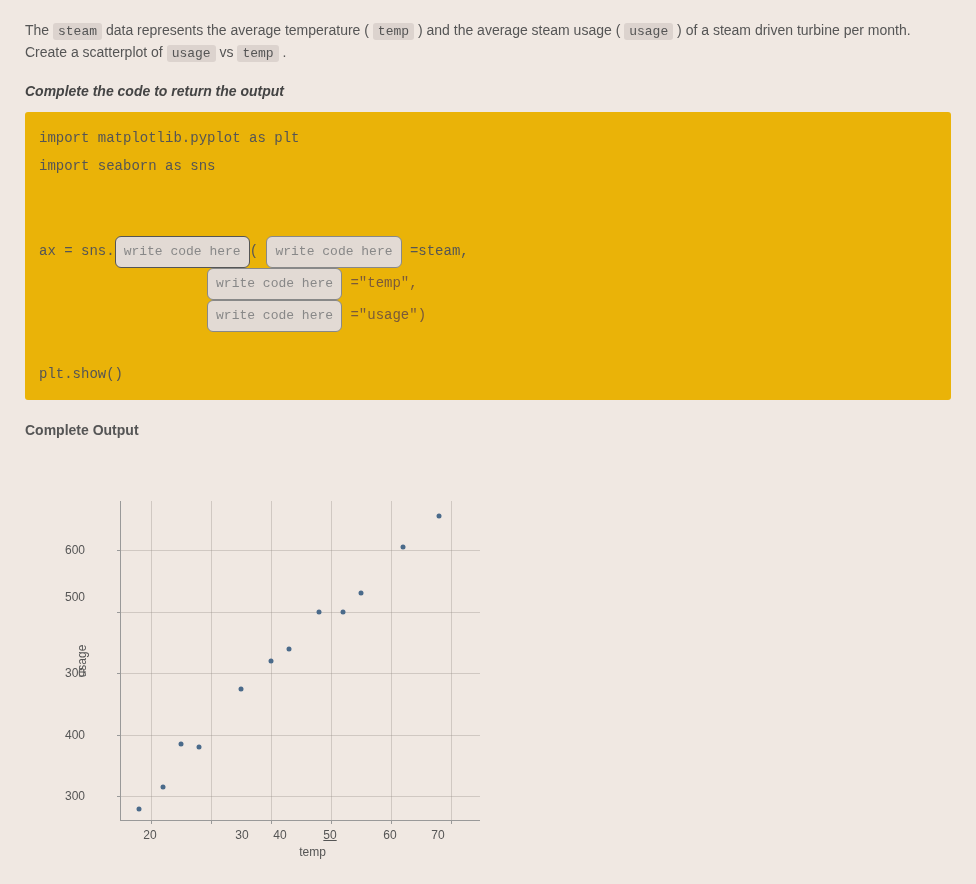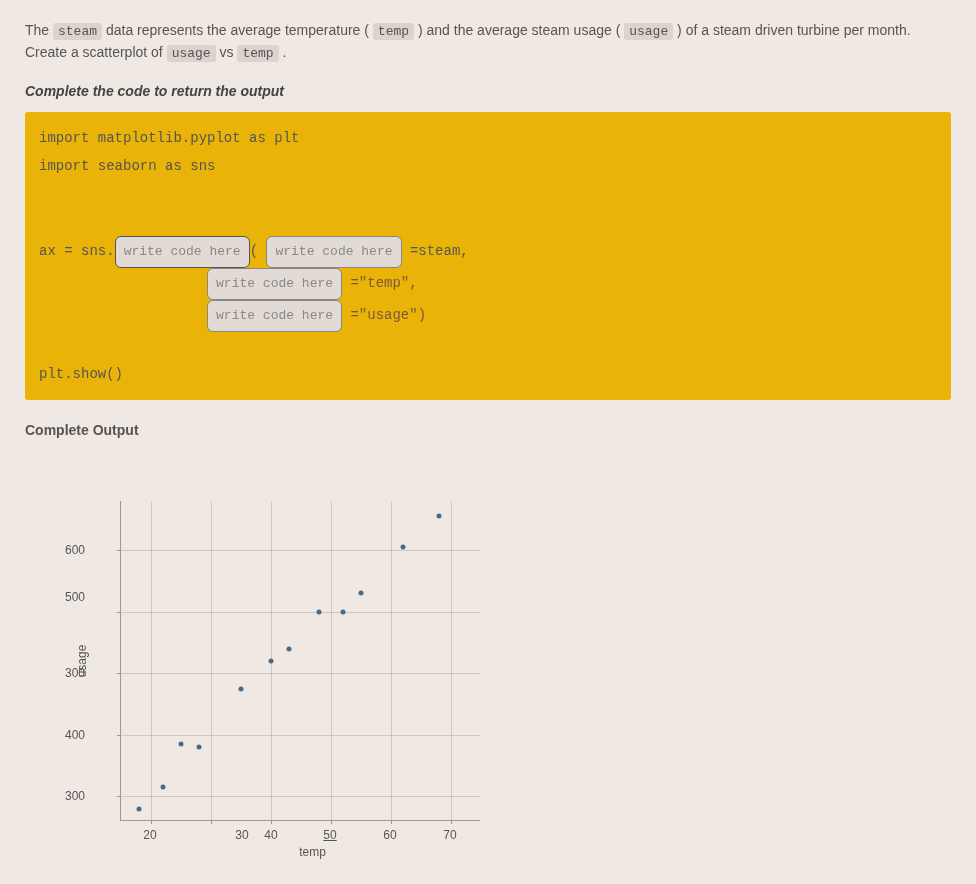--- a/index.html
+++ b/index.html
@@ -194,18 +194,18 @@
         <div class="point" style="left: 318px; top: 15.3846px;"></div>
       </div>
     <div class="xlabel">temp</div>
   <div class="ytick" style="top: 305.385px;">300</div>
       <div class="ytick" style="top: 243.846px;">400</div>
       <div class="ytick" style="top: 182.308px;">300</div>
       <div class="ytick" style="top: 106px;">500</div>
       <div class="ytick" style="top: 59.2308px;">600</div>
       <div class="xtick" style="left: 85px;">20</div>
       <div class="xtick" style="left: 145px; margin-left: 32px;">30</div>
-      <div class="xtick" style="left: 206px;">40</div>
+      <div class="xtick" style="left: 215px;">40</div>
       <div class="xtick" style="left: 265px; text-decoration: underline;">50</div>
       <div class="xtick" style="left: 325px;">60</div>
-      <div class="xtick" style="left: 385px; text-align: center;">70</div>
+      <div class="xtick" style="left: 373px; text-align: center;">70</div>
     </div>
 </div>
 
 </body></html>

